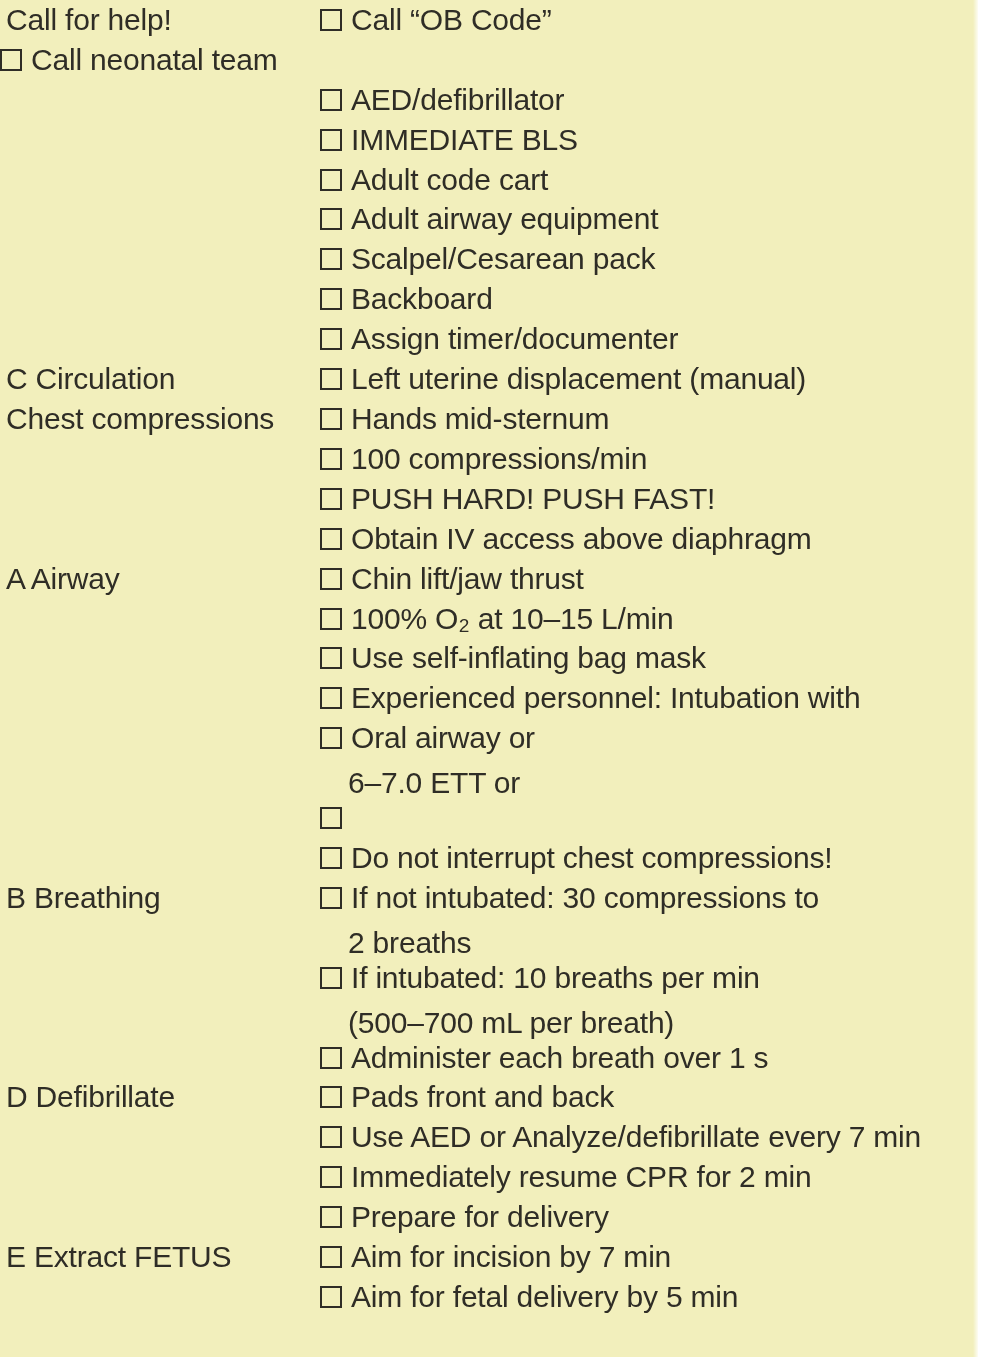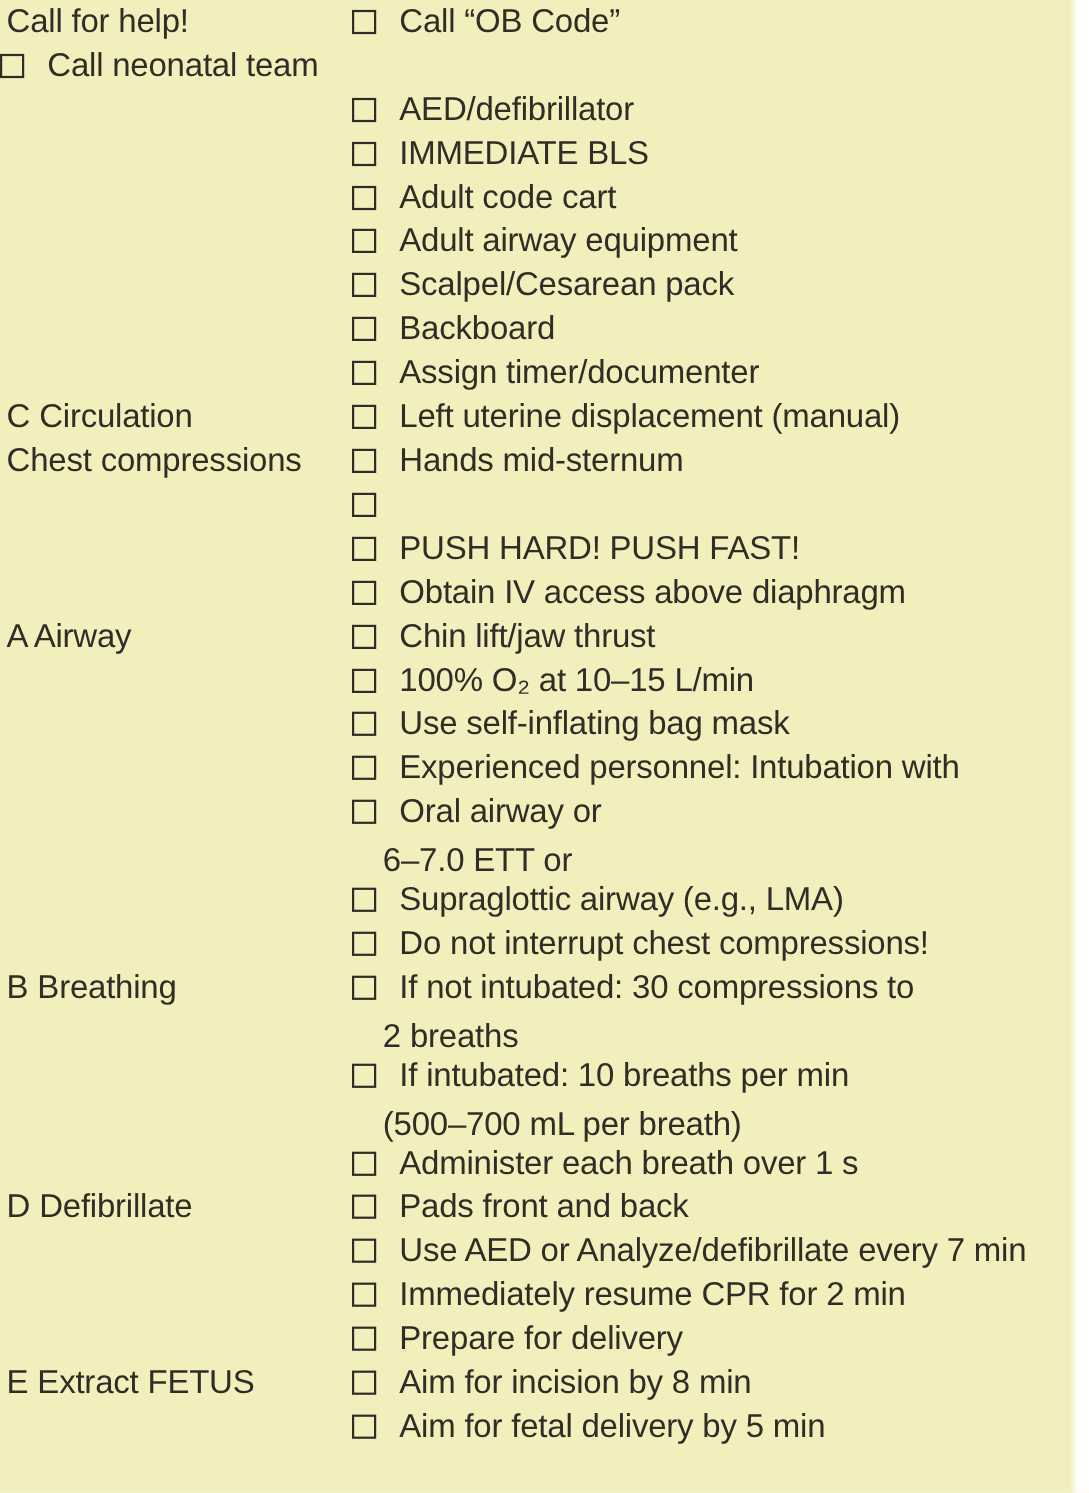--- a/index.html
+++ b/index.html
@@ -51,21 +51,20 @@
     width: 320px;
     padding-left: 6px;
     white-space: nowrap;
     overflow: visible;
   }
   .right-cell {
     flex: 1 1 auto;
     display: flex;
     align-items: center;
     white-space: nowrap;
-    gap: 12px;
   }
   .right-cell.cont {
     padding-left: 28px;
     margin-top: 10px;
   }
   .txt {
     font-size: 30px;
     line-height: 1;
     letter-spacing: -0.2px;
     white-space: nowrap;
@@ -180,20 +179,21 @@
       <span class="checkbox"></span>
       <span class="txt">Hands mid-sternum</span>
     </div>
   </div>
       <div class="row">
     <div class="left-cell">
       <span class="txt"></span>
     </div>
     <div class="right-cell">
       <span class="checkbox"></span>
+      <span class="txt">100 compressions/min</span>
     </div>
   </div>
       <div class="row">
     <div class="left-cell">
       <span class="txt"></span>
     </div>
     <div class="right-cell">
       <span class="checkbox"></span>
       <span class="txt">PUSH HARD! PUSH FAST!</span>
     </div>
@@ -260,21 +260,20 @@
 
       <span class="txt">6–7.0 ETT or</span>
     </div>
   </div>
       <div class="row">
     <div class="left-cell">
       <span class="txt"></span>
     </div>
     <div class="right-cell">
       <span class="checkbox"></span>
-      <span class="txt">Supraglottic airway (e.g., LMA)</span>
     </div>
   </div>
       <div class="row">
     <div class="left-cell">
       <span class="txt"></span>
     </div>
     <div class="right-cell">
       <span class="checkbox"></span>
       <span class="txt">Do not interrupt chest compressions!</span>
     </div>
@@ -359,21 +358,21 @@
       <span class="checkbox"></span>
       <span class="txt">Prepare for delivery</span>
     </div>
   </div>
       <div class="row">
     <div class="left-cell">
       <span class="txt">E Extract FETUS</span>
     </div>
     <div class="right-cell">
       <span class="checkbox"></span>
-      <span class="txt">Aim for incision by 8 min</span>
+      <span class="txt">Aim for incision by 7 min</span>
     </div>
   </div>
       <div class="row">
     <div class="left-cell">
       <span class="txt"></span>
     </div>
     <div class="right-cell">
       <span class="checkbox"></span>
       <span class="txt">Aim for fetal delivery by 5 min</span>
     </div>

